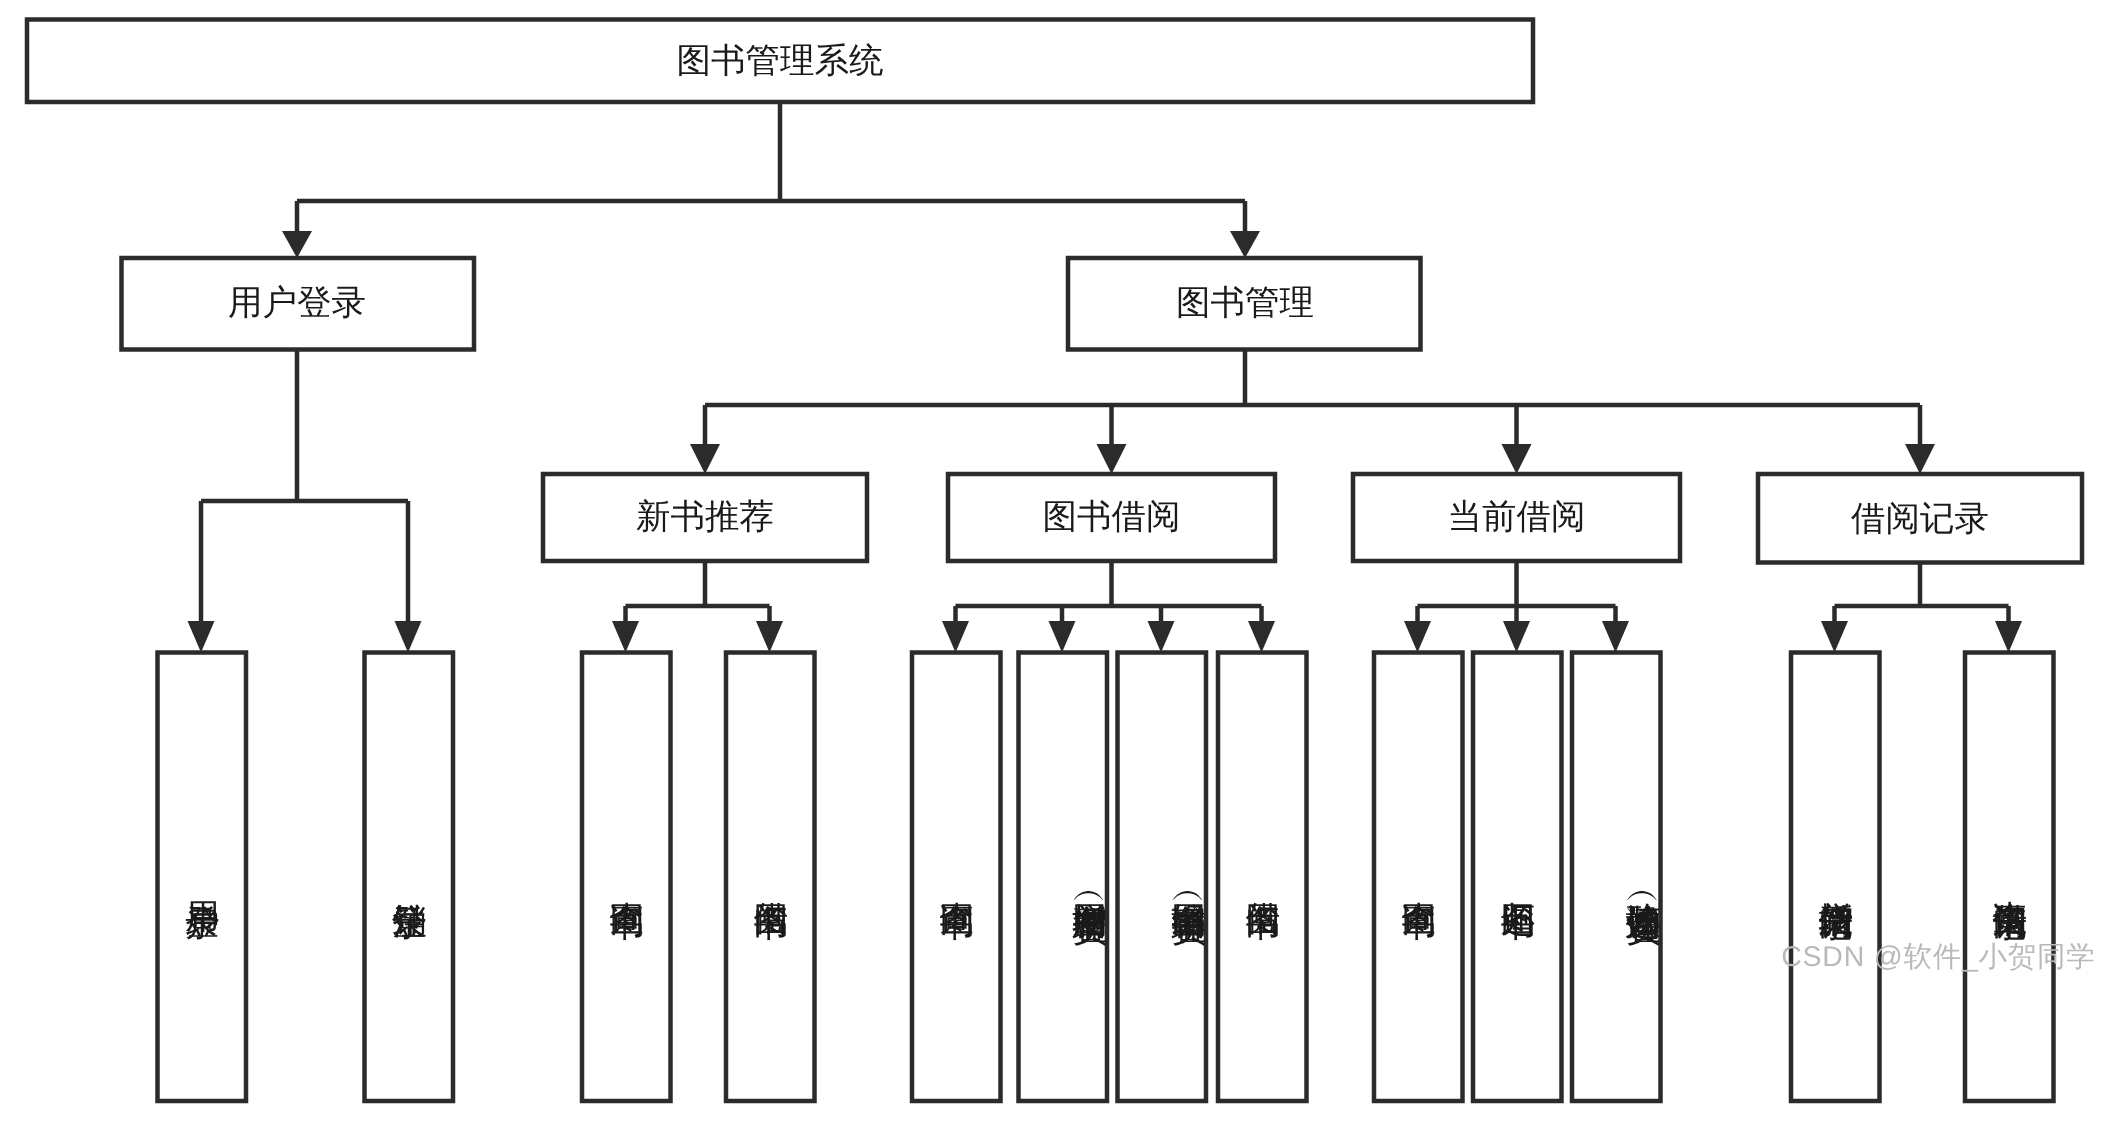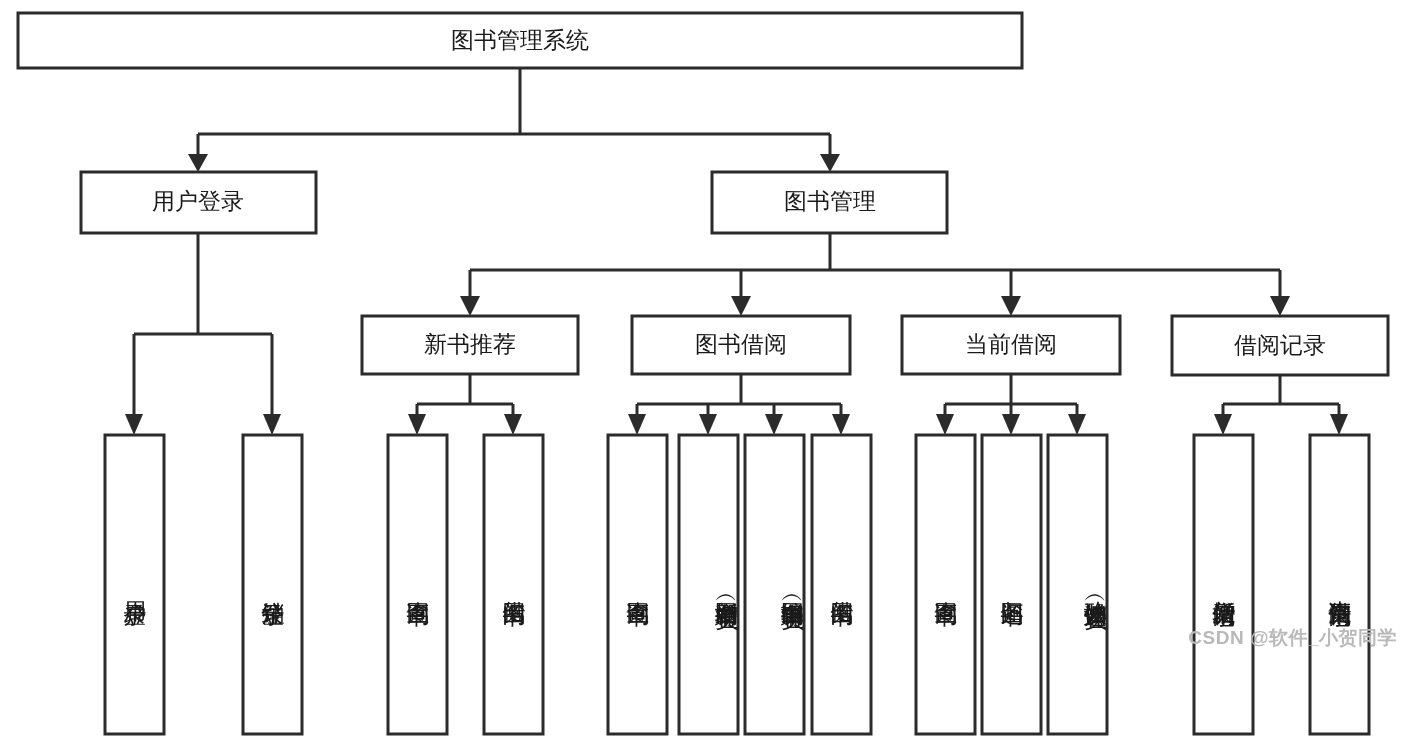--- a/index.html
+++ b/index.html
@@ -66,21 +66,20 @@
   }
   .watermark {
     position: absolute;
     right: 8px;
     bottom: 6px;
     font-family: "Liberation Sans", "DejaVu Sans", sans-serif;
     font-size: 19px;
     color: #b9b9b9;
     letter-spacing: 0.5px;
     white-space: nowrap;
-    font-weight: bold;
   }
 </style>
 </head>
 <body>
 
 <div id="diagram-root">
 
   <svg id="flow" viewBox="0 0 1405 747" xmlns="http://www.w3.org/2000/svg">
 
     <g>

